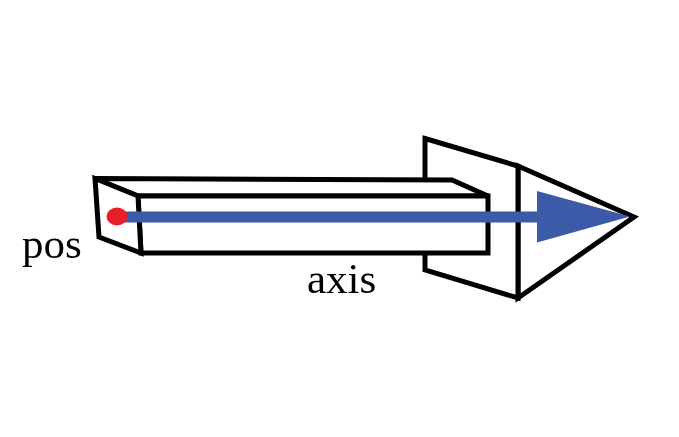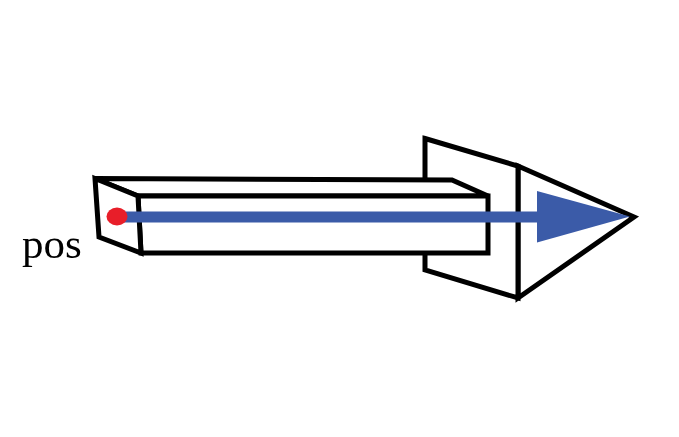--- a/index.html
+++ b/index.html
@@ -59,14 +59,15 @@
 
     <rect x="117" y="211.5" width="428" height="11" fill="#3B5BA8"></rect>
 
     <polygon points="537,191 537,242.5 630,216.5" fill="#3B5BA8"></polygon>
 
     <ellipse cx="117" cy="216.5" rx="10.5" ry="9" fill="#E81E29"></ellipse>
   </svg>
 
   <div class="diagram-label pos-label">pos</div>
 
+  <div class="diagram-label axis-label">axis</div>
 
 </div>
 
 </body></html>

